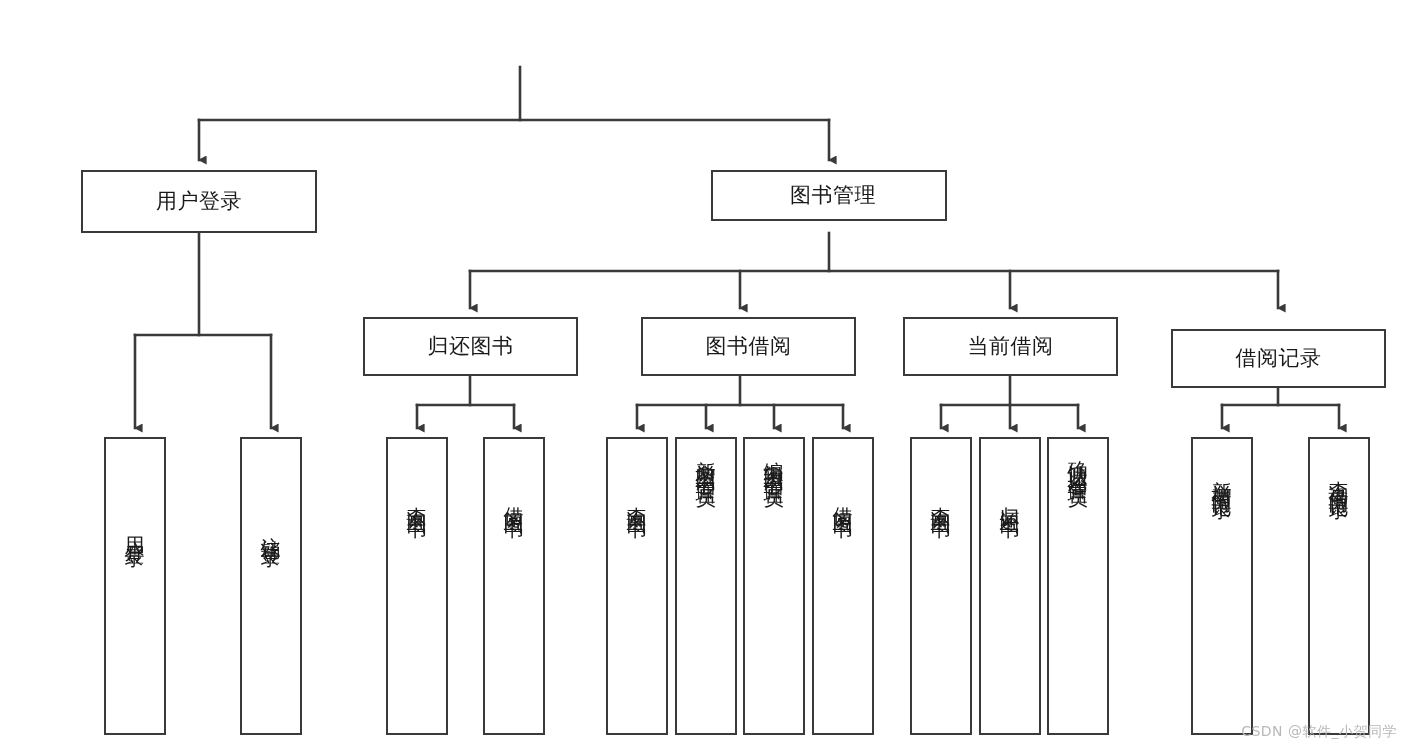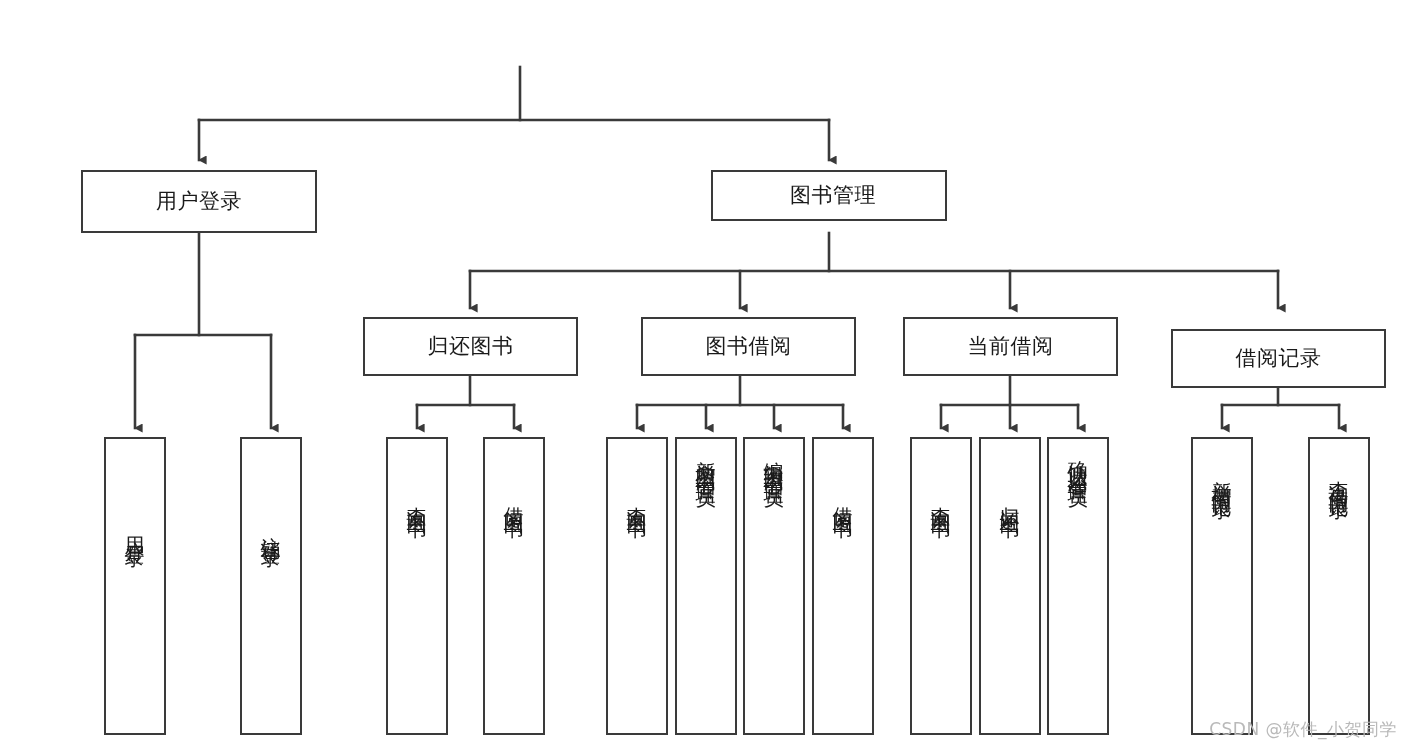--- a/index.html
+++ b/index.html
@@ -69,21 +69,21 @@
   .node.vertical.mid-text {
     padding-top: 52px;
   }
   .node.vertical.low-text {
     padding-top: 82px;
   }
   #watermark {
     position: absolute;
     right: 8px;
     bottom: 6px;
-    font-size: 17px;
+    font-size: 14px;
     color: #b9b9b9;
     letter-spacing: 0.5px;
     user-select: none;
     white-space: nowrap;
   }
 </style>
 </head>
 <body>
 
 <div id="diagram-canvas">

